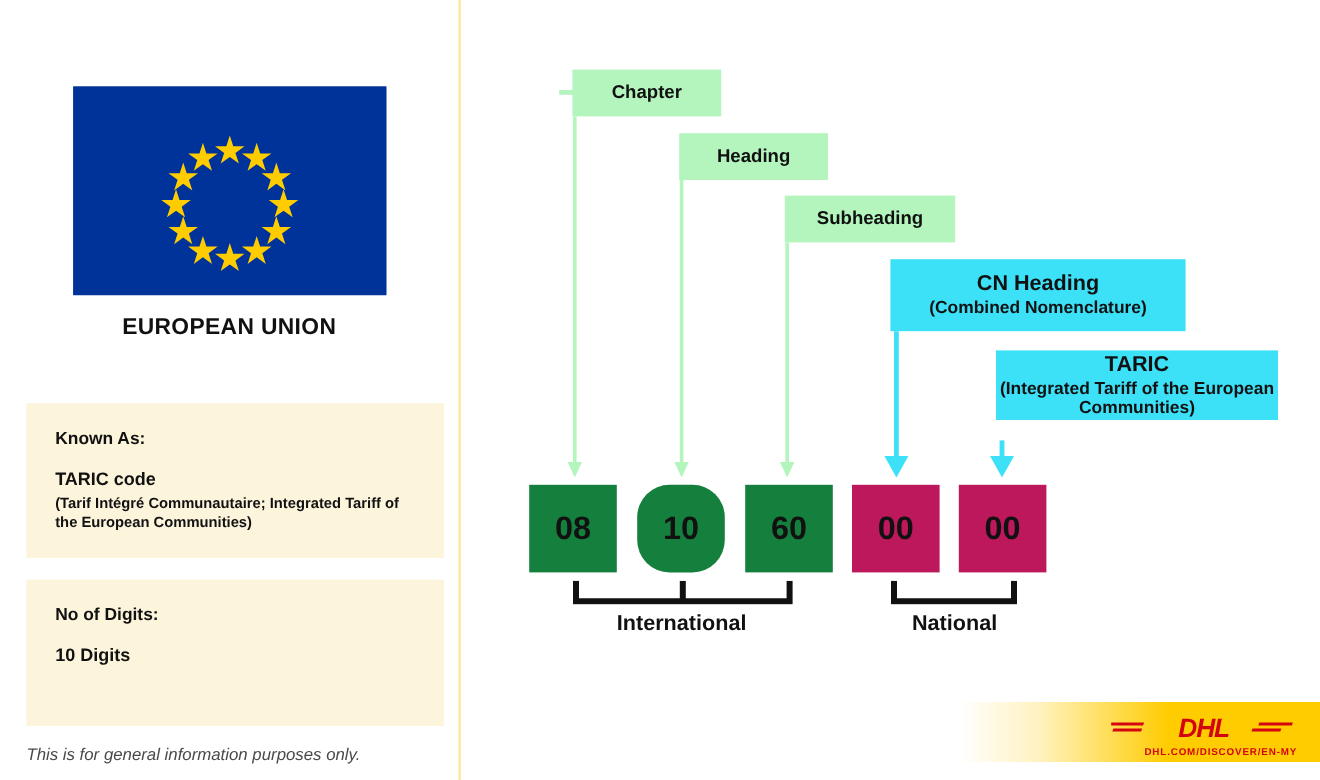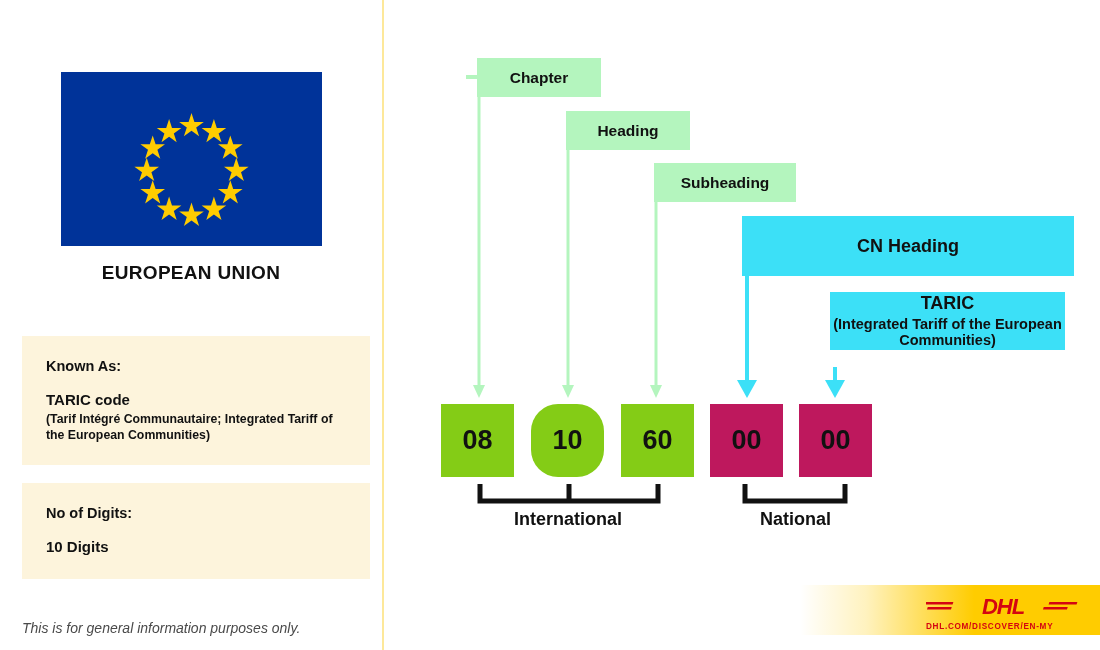--- a/index.html
+++ b/index.html
@@ -53,21 +53,21 @@
 
   .info-box {
     position: absolute;
     left: 22px;
     width: 348px;
     background: #fdf4dc;
     box-sizing: border-box;
     padding: 22px 24px 20px 24px;
   }
   #info-box-known { top: 336px; height: 129px; }
-  #info-box-digits { top: 483px; height: 96px; }
+  #info-box-digits { top: 483px; height: 122px; }
 
   .info-label {
     font-size: 14.5px;
     font-weight: bold;
     color: #111111;
     margin: 0 0 16px 0;
   }
   .info-value {
     font-size: 15px;
     font-weight: bold;
@@ -106,21 +106,21 @@
   }
   .label-box .lb-title { font-weight: bold; }
   .label-box .lb-sub { font-weight: bold; }
 
   .lb-green { background: #b4f5be; }
   .lb-cyan  { background: #3ce0f7; }
 
   #label-chapter    { left: 477px; top: 58px;  width: 124px; height: 39px; font-size: 15.5px; }
   #label-heading    { left: 566px; top: 111px; width: 124px; height: 39px; font-size: 15.5px; }
   #label-subheading { left: 654px; top: 163px; width: 142px; height: 39px; font-size: 15.5px; }
-  #label-cn         { left: 742px; top: 216px; width: 332px; height: 60px; }
+  #label-cn         { left: 742px; top: 216px; width: 246px; height: 60px; }
   #label-taric      { left: 830px; top: 292px; width: 235px; height: 58px; }
 
   #label-cn .lb-title    { font-size: 18px; }
   #label-cn .lb-sub      { font-size: 14.5px; margin-top: 2px; }
   #label-taric .lb-title { font-size: 18px; }
   #label-taric .lb-sub   { font-size: 14.5px; margin-top: 2px; }
 
   
   .chapter-tick {
     position: absolute;
@@ -141,21 +141,21 @@
     top: 404px;
     width: 73px;
     height: 73px;
     display: flex;
     align-items: center;
     justify-content: center;
     font-size: 27px;
     font-weight: bold;
     color: #111111;
   }
-  .digit-green { background: #84cc16; }
+  .digit-green { background: #15803d; }
   .digit-cyan  { background: #be185d; }
 
   
   .bracket { position: absolute; }
   .bracket svg { display: block; }
 
   .group-label {
     position: absolute;
     font-size: 18px;
     font-weight: bold;
@@ -183,21 +183,21 @@
   }
   .dhl-word { display: block; }
   .dhl-word svg { display: block; }
   .dhl-url {
     display: block;
     margin-top: 2px;
     font-size: 8.2px;
     font-weight: bold;
     letter-spacing: 0.7px;
     color: #d40511;
-    text-align: left;
+    text-align: right;
   }
 </style>
 </head>
 <body>
 
 <div id="page">
 
   <div class="divider"></div>
 
   <div class="flag">
@@ -244,20 +244,21 @@
   <div class="label-box lb-green" id="label-heading">
     <span class="lb-title">Heading</span>
   </div>
 
   <div class="label-box lb-green" id="label-subheading">
     <span class="lb-title">Subheading</span>
   </div>
 
   <div class="label-box lb-cyan" id="label-cn">
     <span class="lb-title">CN Heading</span>
+    <span class="lb-sub">(Combined Nomenclature)</span>
   </div>
 
   <div class="label-box lb-cyan" id="label-taric">
     <span class="lb-title">TARIC</span>
     <span class="lb-sub">(Integrated Tariff of the European Communities)</span>
   </div>
 
   <div class="connector" style="left:473px; top:97px;">
     <svg width="12" height="302" viewBox="0 0 12 302" xmlns="http://www.w3.org/2000/svg">
       <line x1="6" y1="0" x2="6" y2="290" stroke="#b4f5be" stroke-width="3"></line>

